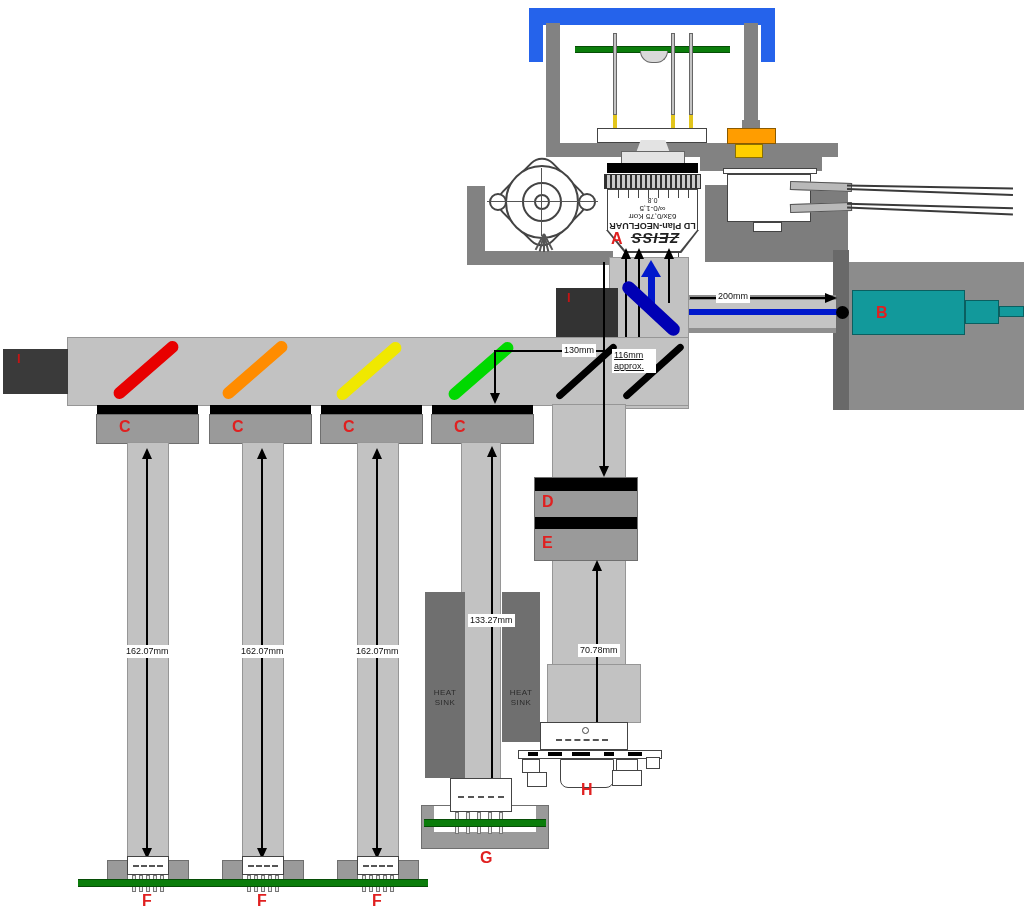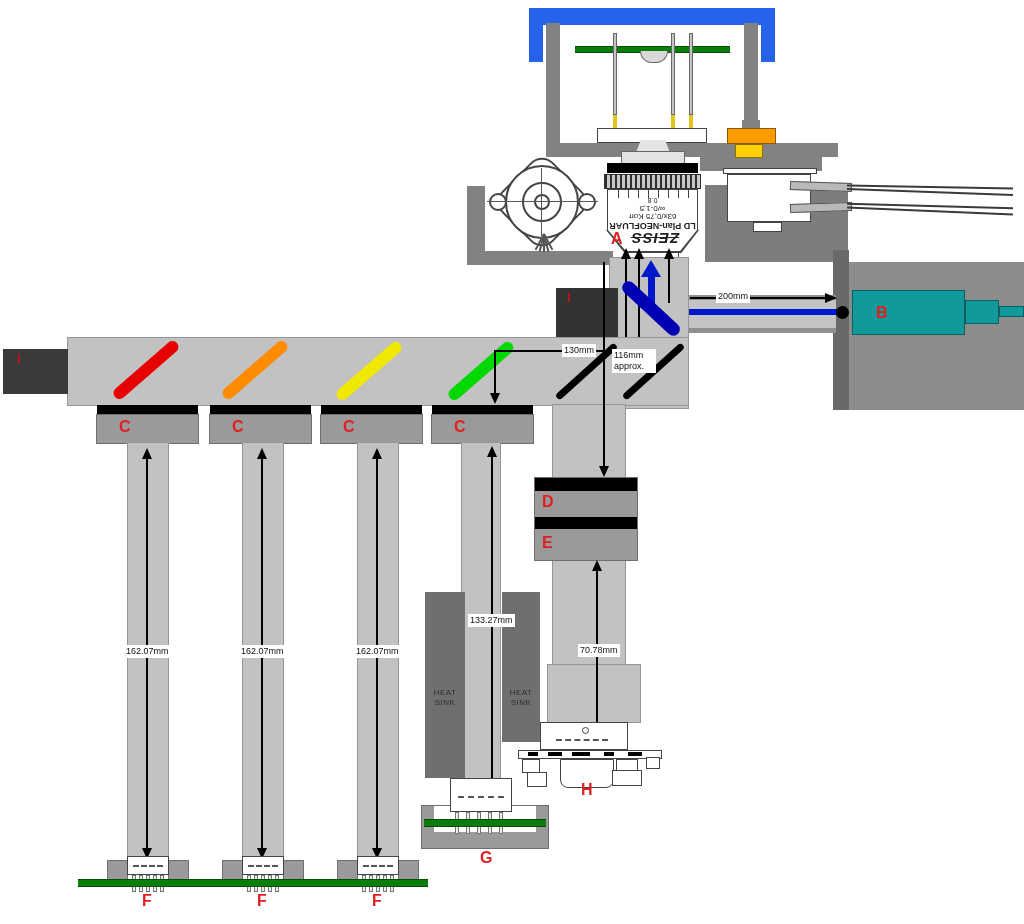--- a/index.html
+++ b/index.html
@@ -181,21 +181,21 @@
     <div>SINK</div>
   </div>
 
   <div class="abs mline" style="left:495px;top:350px;width:114px;height:2px;"></div>
   <div class="abs mline" style="left:494px;top:350px;width:2px;height:44px;"></div>
   <div class="abs aD" style="left:490px;top:393px;"></div>
   <div class="abs meas" style="left:562px;top:344px;">130mm</div>
 
   <div class="abs mline" style="left:603px;top:262px;width:2px;height:205px;"></div>
   <div class="abs aD" style="left:599px;top:466px;"></div>
-  <div class="abs meas" style="left:612px;top:349px;width:40px;text-align:left;">
+  <div class="abs meas" style="left:612px;top:349px;width:40px;text-align:left;text-decoration:underline;">
     <div>116mm</div>
     <div>approx.</div>
   </div>
 
   <div class="abs aU" style="left:142px;top:448px;"></div>
   <div class="abs mline" style="left:146px;top:457px;width:2px;height:393px;"></div>
   <div class="abs aD" style="left:142px;top:848px;"></div>
   <div class="abs meas" style="left:124px;top:645px;">162.07mm</div>
   <div class="abs aU" style="left:257px;top:448px;"></div>
   <div class="abs mline" style="left:261px;top:457px;width:2px;height:393px;"></div>

